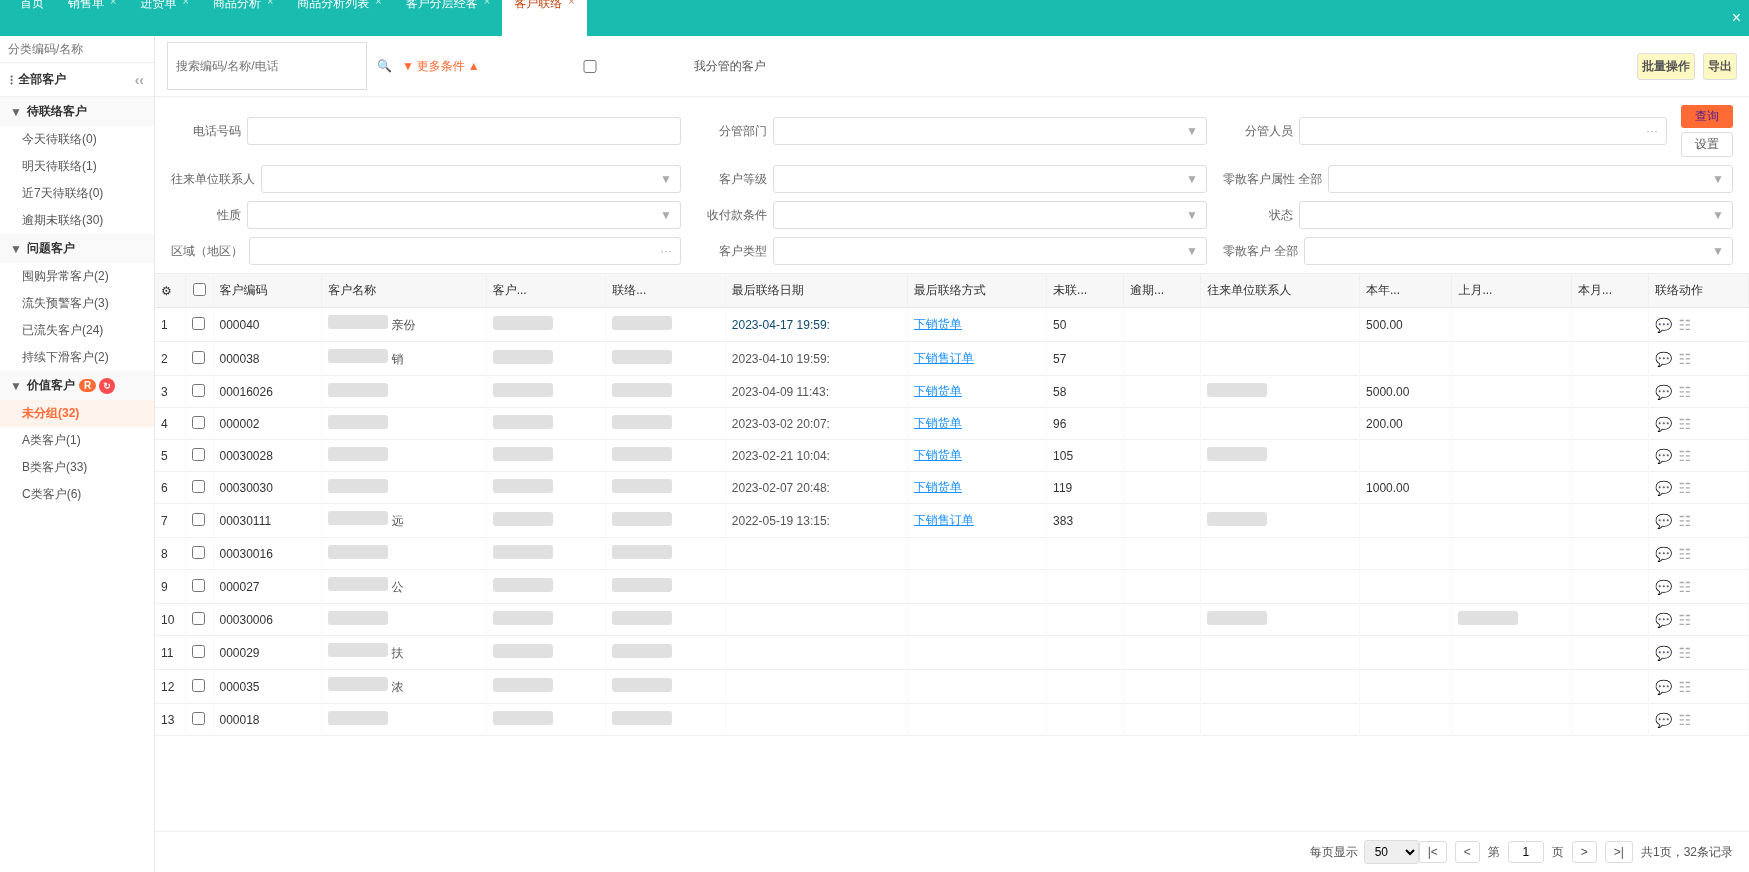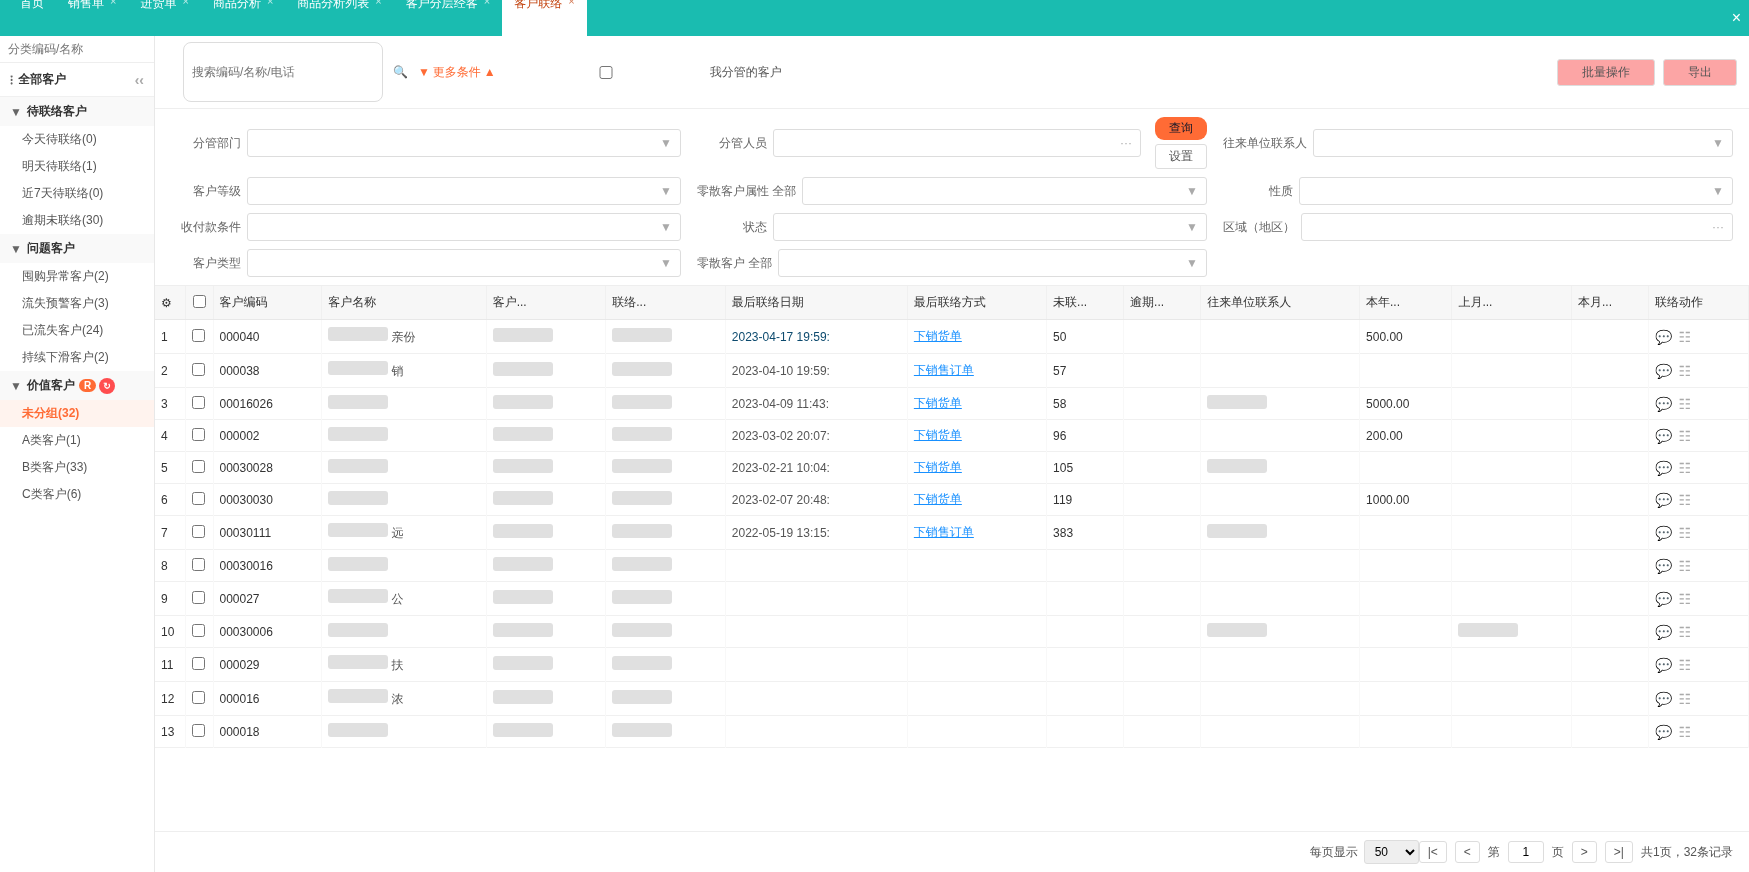--- a/index.html
+++ b/index.html
@@ -34,29 +34,29 @@
     
     .content { flex: 1; display: flex; flex-direction: column; overflow: hidden; }
 
     
     .filter-bar { background: #fff; padding: 6px 12px; border-bottom: 1px solid #eee; display: flex; align-items: center; gap: 10px; }
     .filter-bar input { border: 1px solid #ddd; border-radius: 3px; padding: 4px 8px; width: 200px; outline: none; }
     .filter-bar .search-btn { color: #aaa; cursor: pointer; }
     .filter-more { display: flex; align-items: center; color: #ff6b35; cursor: pointer; font-size: 12px; gap: 3px; }
     .filter-checkbox { display: flex; align-items: center; gap: 4px; color: #555; cursor: pointer; }
     .filter-actions { margin-left: auto; display: flex; gap: 8px; }
-    .filter-actions .btn { padding: 4px 24px; border: 1px solid #ddd; border-radius: 3px; background: #fca5a5; cursor: pointer; color: #555; font-size: 12px; }
+    .filter-actions .btn { padding: 4px 4px; border: 1px solid #ddd; border-radius: 3px; background: #fef9c3; cursor: pointer; color: #555; font-size: 12px; font-weight: bold; }
 
     
     .adv-filter { background: #fff; border-bottom: 1px solid #eee; padding: 8px 16px; display: grid; grid-template-columns: 1fr 1fr 1fr; gap: 8px 16px; }
     .filter-row { display: flex; align-items: center; gap: 6px; }
     .filter-label { color: #666; white-space: nowrap; min-width: 70px; text-align: right; }
     .filter-input { flex: 1; border: 1px solid #ddd; border-radius: 3px; padding: 4px 8px; outline: none; font-size: 12px; background: #fff; display: flex; align-items: center; justify-content: space-between; cursor: pointer; }
     .filter-input .arrow { color: #aaa; }
-    .btn-query { background: #ff6b35; color: #0f172a; border: none; border-radius: 9px; padding: 5px 16px; cursor: pointer; font-size: 13px; }
+    .btn-query { background: #ff6b35; color: #4c1d95; border: none; border-radius: 3px; padding: 5px 16px; cursor: pointer; font-size: 13px; }
     .btn-reset { background: #fff; color: #555; border: 1px solid #ddd; border-radius: 3px; padding: 5px 16px; cursor: pointer; font-size: 13px; }
 
     
     .table-area { flex: 1; overflow: auto; background: #fff; margin: 0; }
     table { width: 100%; border-collapse: collapse; font-size: 12px; }
     thead tr { background: #f7f7f7; }
     thead th { padding: 8px 6px; text-align: left; border-bottom: 1px solid #e8e8e8; border-right: 1px solid #f0f0f0; white-space: nowrap; color: #333; font-weight: 500; position: sticky; top: 0; background: #f7f7f7; z-index: 1; }
     tbody tr { border-bottom: 1px solid #f0f0f0; }
     tbody td { padding: 7px 6px; color: #333; border-right: 1px solid #f8f8f8; white-space: nowrap; }
     .blurred { background: #e0e0e0; border-radius: 3px; height: 14px; display: inline-block; min-width: 60px; }
@@ -152,39 +152,43 @@
       <div class="sidebar-item active">未分组(32)</div>
       <div class="sidebar-item">A类客户(1)</div>
       <div class="sidebar-item">B类客户(33)</div>
       <div class="sidebar-item">C类客户(6)</div>
     </div>
   </div>
 
   <div class="content">
 
     <div class="filter-bar">
-      <input type="text" style="border: 1px solid rgb(221, 221, 221); border-radius: 8px; padding: 22px 8px; width: 200px; outline: none; margin-left: 16px;" placeholder="搜索编码/名称/电话">
+      <input type="text" style="border: 1px solid rgb(221, 221, 221); border-radius: 0; padding: 16px 8px; width: 200px; outline: none;" placeholder="搜索编码/名称/电话">
       <span class="search-btn">🔍</span>
       <div class="filter-more">
         <span>▼</span>
         <span>更多条件</span>
         <span>▲</span>
       </div>
       <label class="filter-checkbox">
         <input type="checkbox" style="">
         <span>我分管的客户</span>
       </label>
       <div class="filter-actions">
         <button class="btn">批量操作</button>
         <button class="btn">导出</button>
       </div>
     </div>
 
     <div class="adv-filter">
 
+      <div class="filter-row">
+        <span class="filter-label">电话号码</span>
+        <div class="filter-input" style="flex:1;border:1px solid #ddd;border-radius:3px;padding:4px 8px;height:28px;"></div>
+      </div>
       <div class="filter-row">
         <span class="filter-label">分管部门</span>
         <div class="filter-input" style="flex:1;border:1px solid #ddd;border-radius:3px;padding:4px 8px;height:28px;display:flex;justify-content:space-between;align-items:center;">
           <span></span>
             <span class="arrow">▼</span>
         </div>
       </div>
       <div class="filter-row">
         <span class="filter-label">分管人员</span>
         <div class="filter-input" style="flex:1;border:1px solid #ddd;border-radius:3px;padding:4px 8px;height:28px;display:flex;justify-content:space-between;align-items:center;">
@@ -524,21 +528,21 @@
               <td>
     <div class="action-icons">
       <span title="联络" style="color:#aaa;">💬</span>
       <span title="更多" style="color:#aaa;">☷</span>
     </div>
               </td>
             </tr>
             <tr>
               <td>12</td>
               <td><input type="checkbox" style=""></td>
-              <td>000016</td>
+              <td>000035</td>
               <td><span class="blurred" style="width:50px;"></span> <span style="color:#555">浓</span></td>
               <td><span class="blurred" style="width:40px;"></span></td>
               <td><span class="blurred" style="width:40px;"></span></td>
               <td></td>
               <td></td>
               <td></td>
               <td></td>
               <td></td>
               <td></td>
               <td></td>

